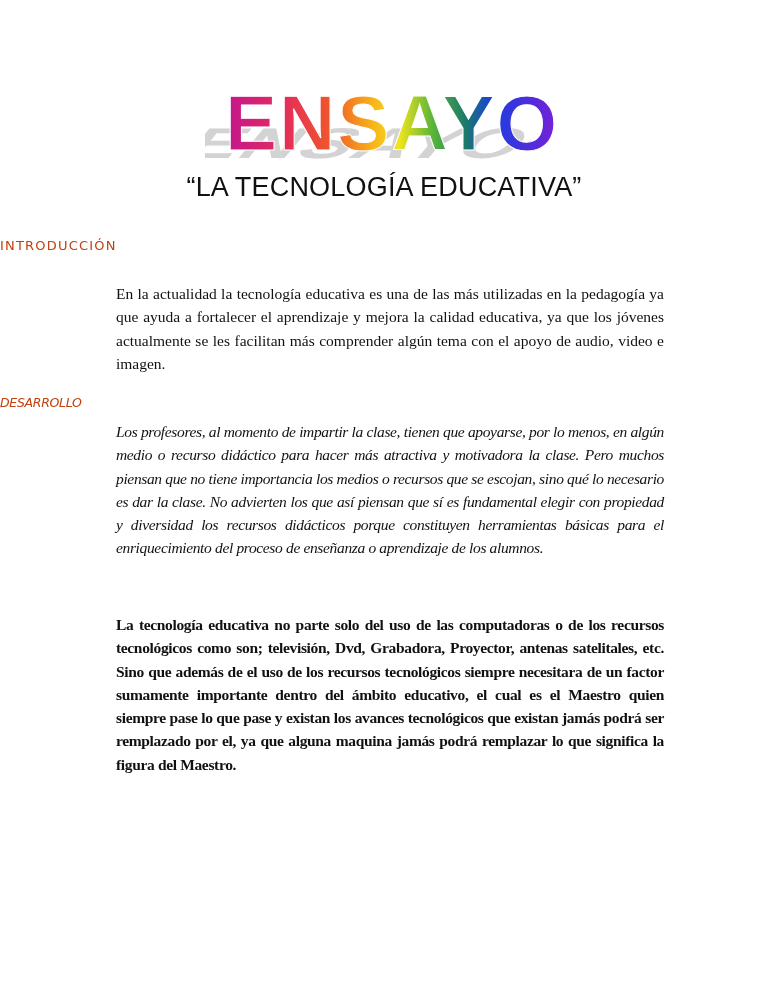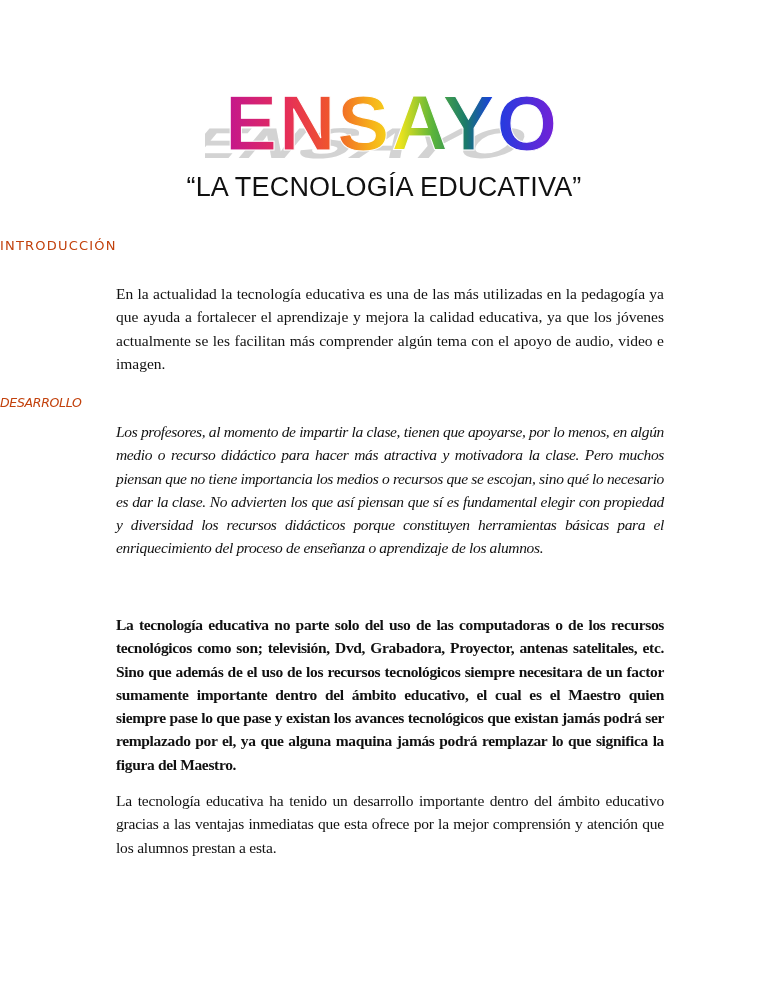--- a/index.html
+++ b/index.html
@@ -62,15 +62,14 @@
   <div class="section-heading intro-head">INTRODUCCIÓN</div>
 
   <p class="para p1">En la actualidad la tecnología educativa es una de las más utilizadas en la pedagogía ya que ayuda a fortalecer el aprendizaje y mejora la calidad educativa, ya que los jóvenes actualmente se les facilitan más comprender algún tema con el apoyo de audio, video e imagen.</p>
 
   <div class="section-heading dev-head">DESARROLLO</div>
 
   <p class="para p2">Los profesores, al momento de impartir la clase, tienen que apoyarse, por lo menos, en algún medio o recurso didáctico para hacer más atractiva y motivadora la clase. Pero muchos piensan que no tiene importancia los medios o recursos que se escojan, sino qué lo necesario es dar la clase. No advierten los que así piensan que sí es fundamental elegir con propiedad y diversidad los recursos didácticos porque constituyen herramientas básicas para el enriquecimiento del proceso de enseñanza o aprendizaje de los alumnos.</p>
 
   <p class="para p3">La tecnología educativa no parte solo del uso de las computadoras o de los recursos tecnológicos como son; televisión, Dvd, Grabadora, Proyector, antenas satelitales, etc. Sino que además de el uso de los recursos tecnológicos siempre necesitara de un factor sumamente importante dentro del ámbito educativo, el cual es el Maestro quien siempre pase lo que pase y existan los avances tecnológicos que existan jamás podrá ser remplazado por el, ya que alguna maquina jamás podrá remplazar lo que significa la figura del Maestro.</p>
 
-  <p class="para p4">La tecnología educativa ha tenido un desarrollo importante dentro del ámbito educativo gracias a las ventajas inmediatas que esta ofrece por la mejor comprensión y atención que los alumnos prestan a esta.</p>
 
 </div>
 
 </body></html>

